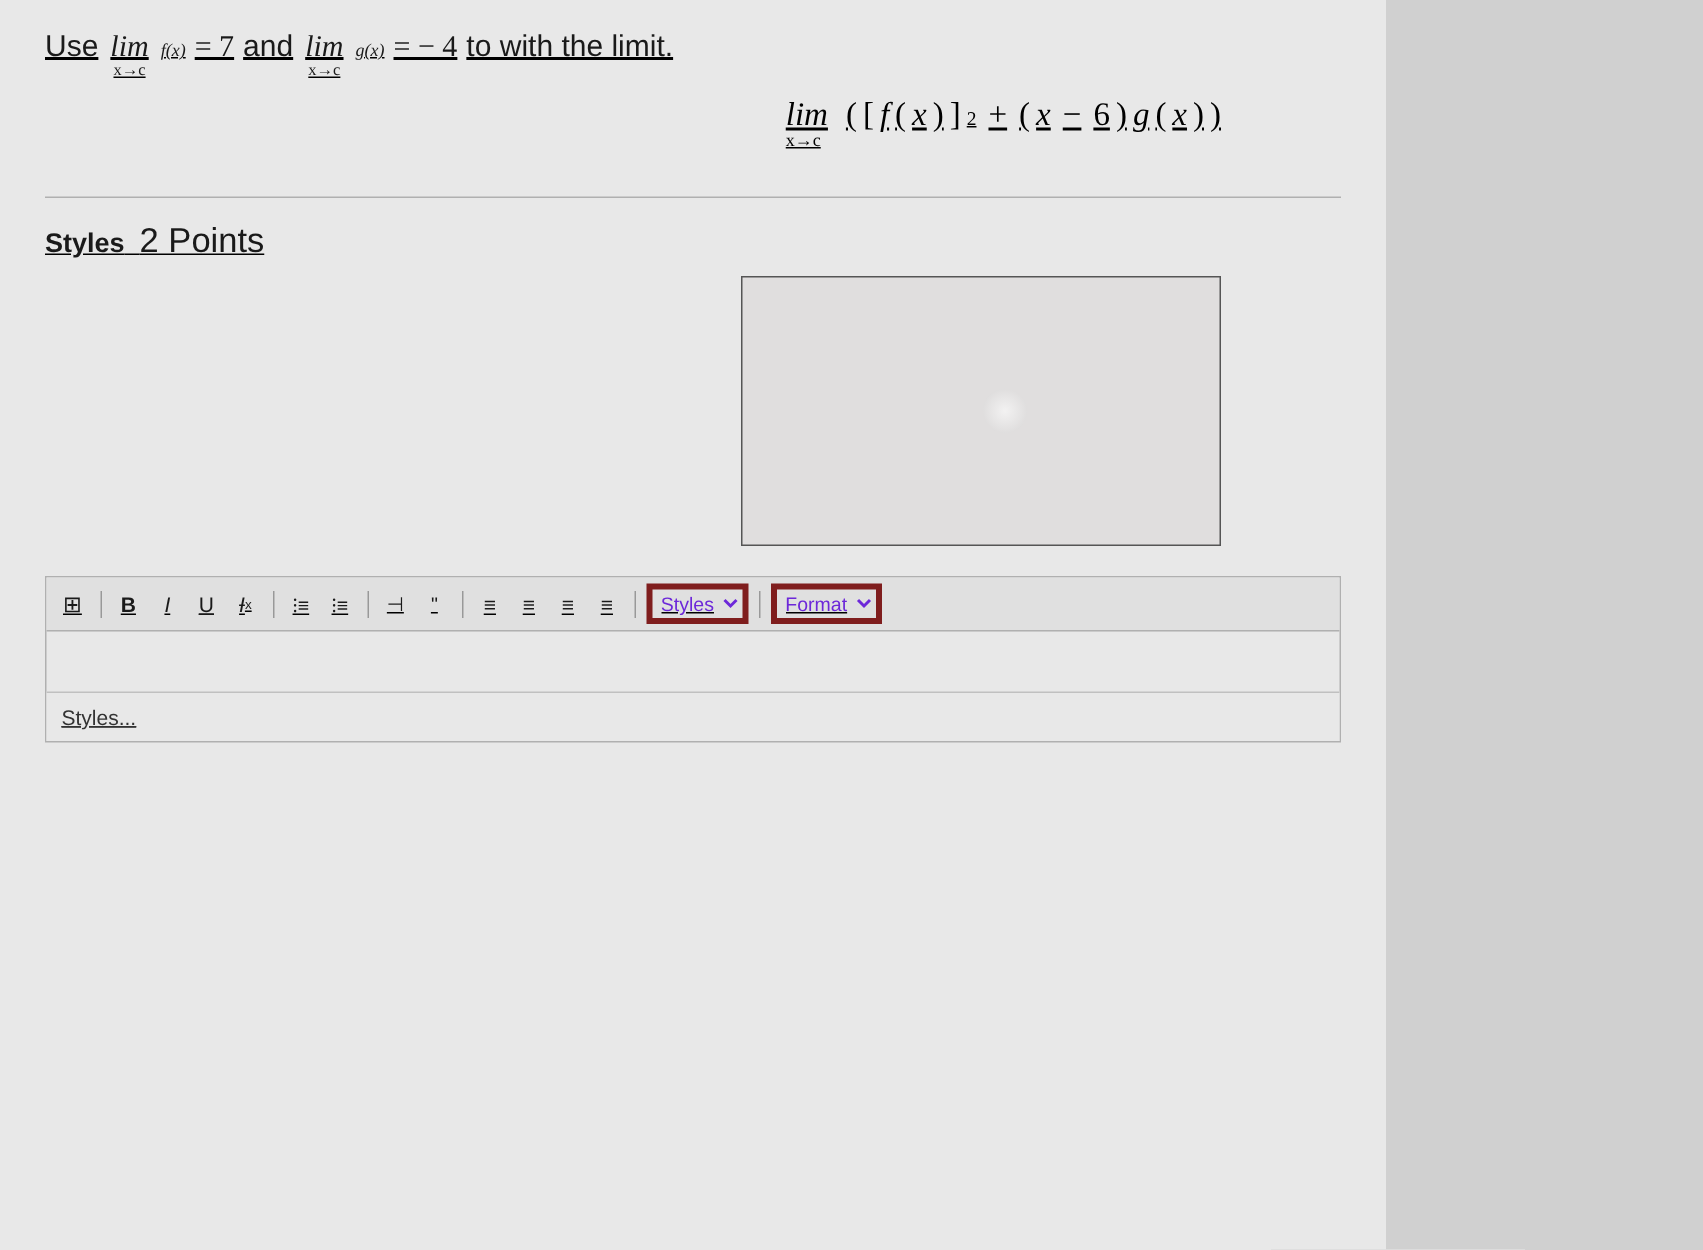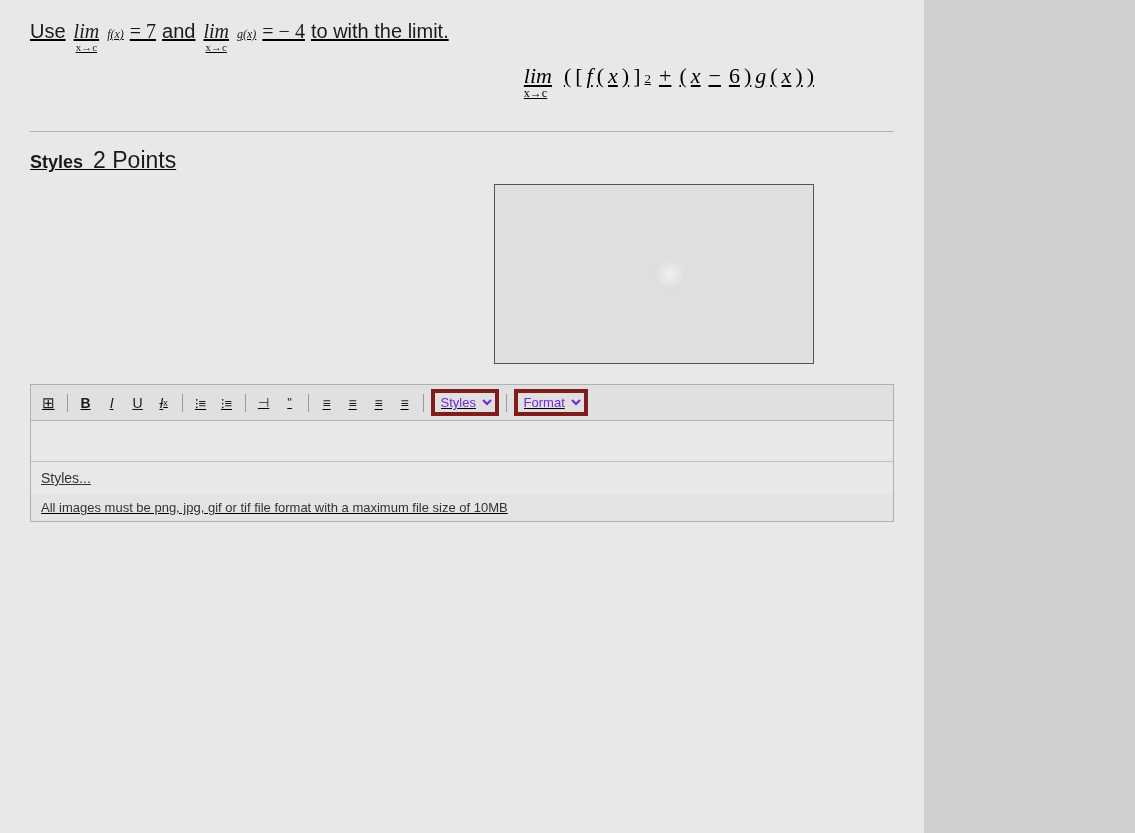--- a/index.html
+++ b/index.html
@@ -428,18 +428,15 @@
           <option>Format</option>
         </select>
       </div>
 
       <div class="editor-content" contenteditable="true" style=""></div>
 
       <div class="upload-row">
         <span style="cursor:pointer; text-decoration:underline; color:#333;">Styles...</span>
       </div>
 
-      <div class="file-info-row">
-        <span>All images must be png, jpg, gif or tif file format with a maximum file size of 10MB</span>
-      </div>
     </div>
   </div>
 </div>
 
 </body></html>

